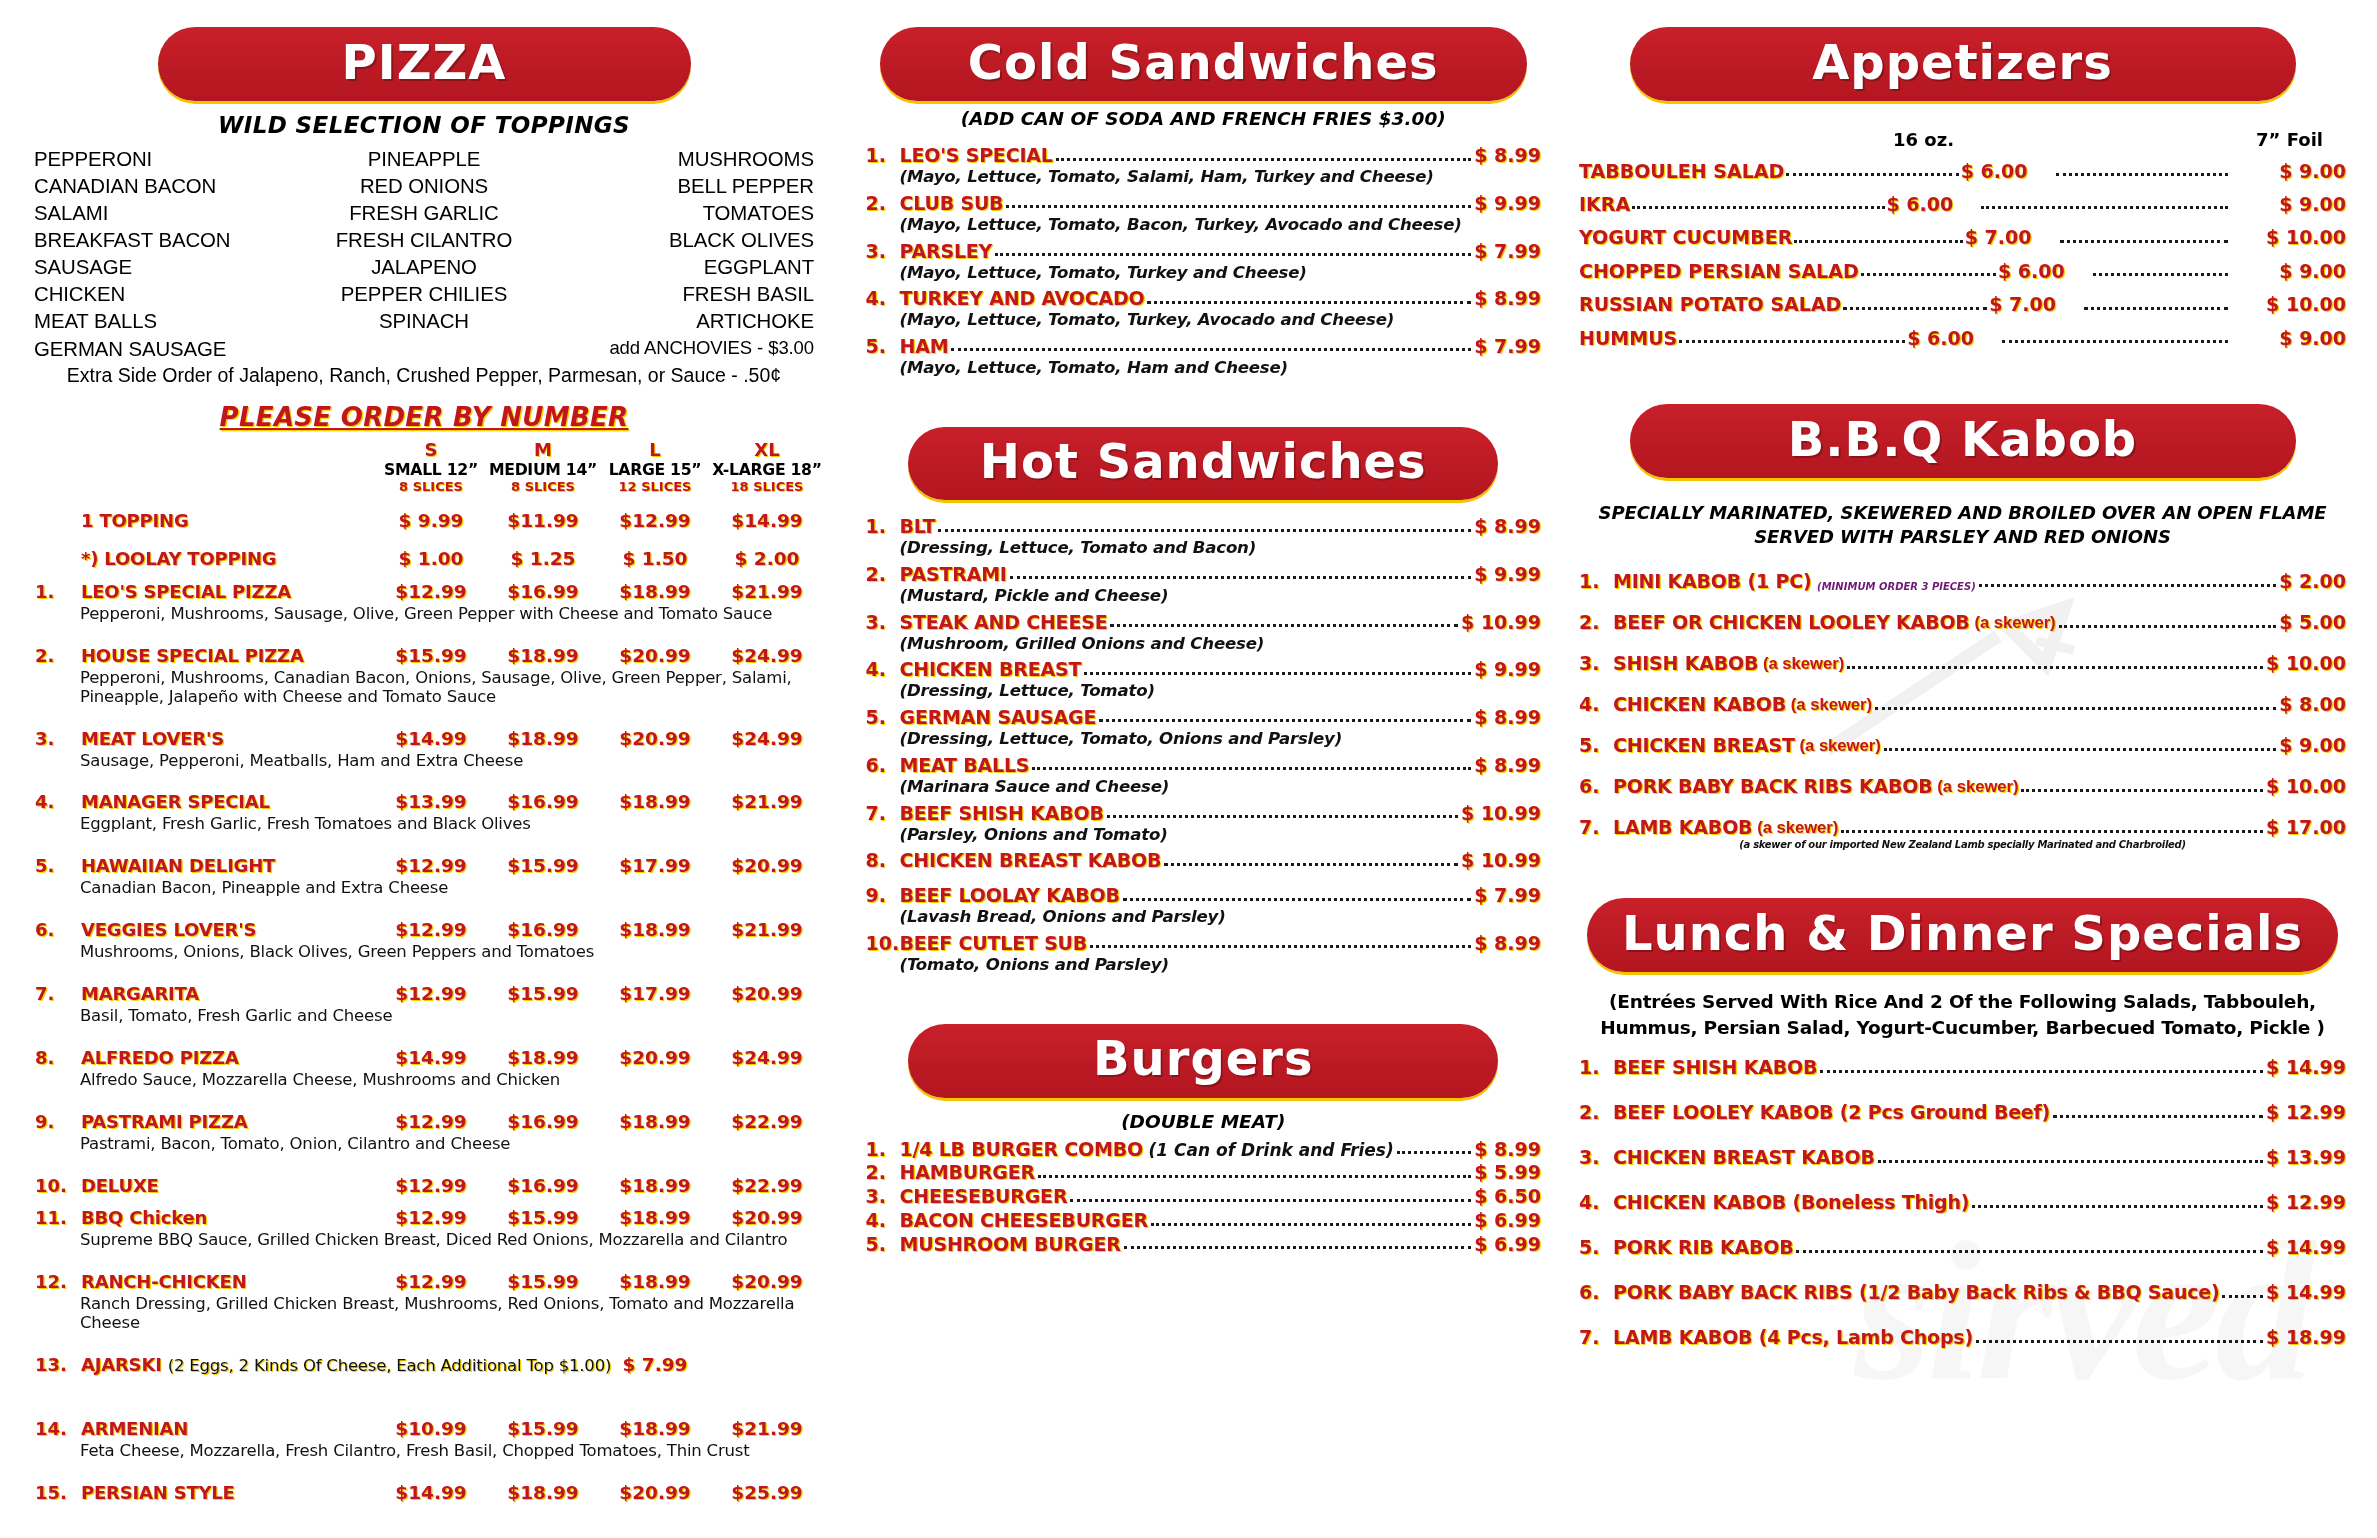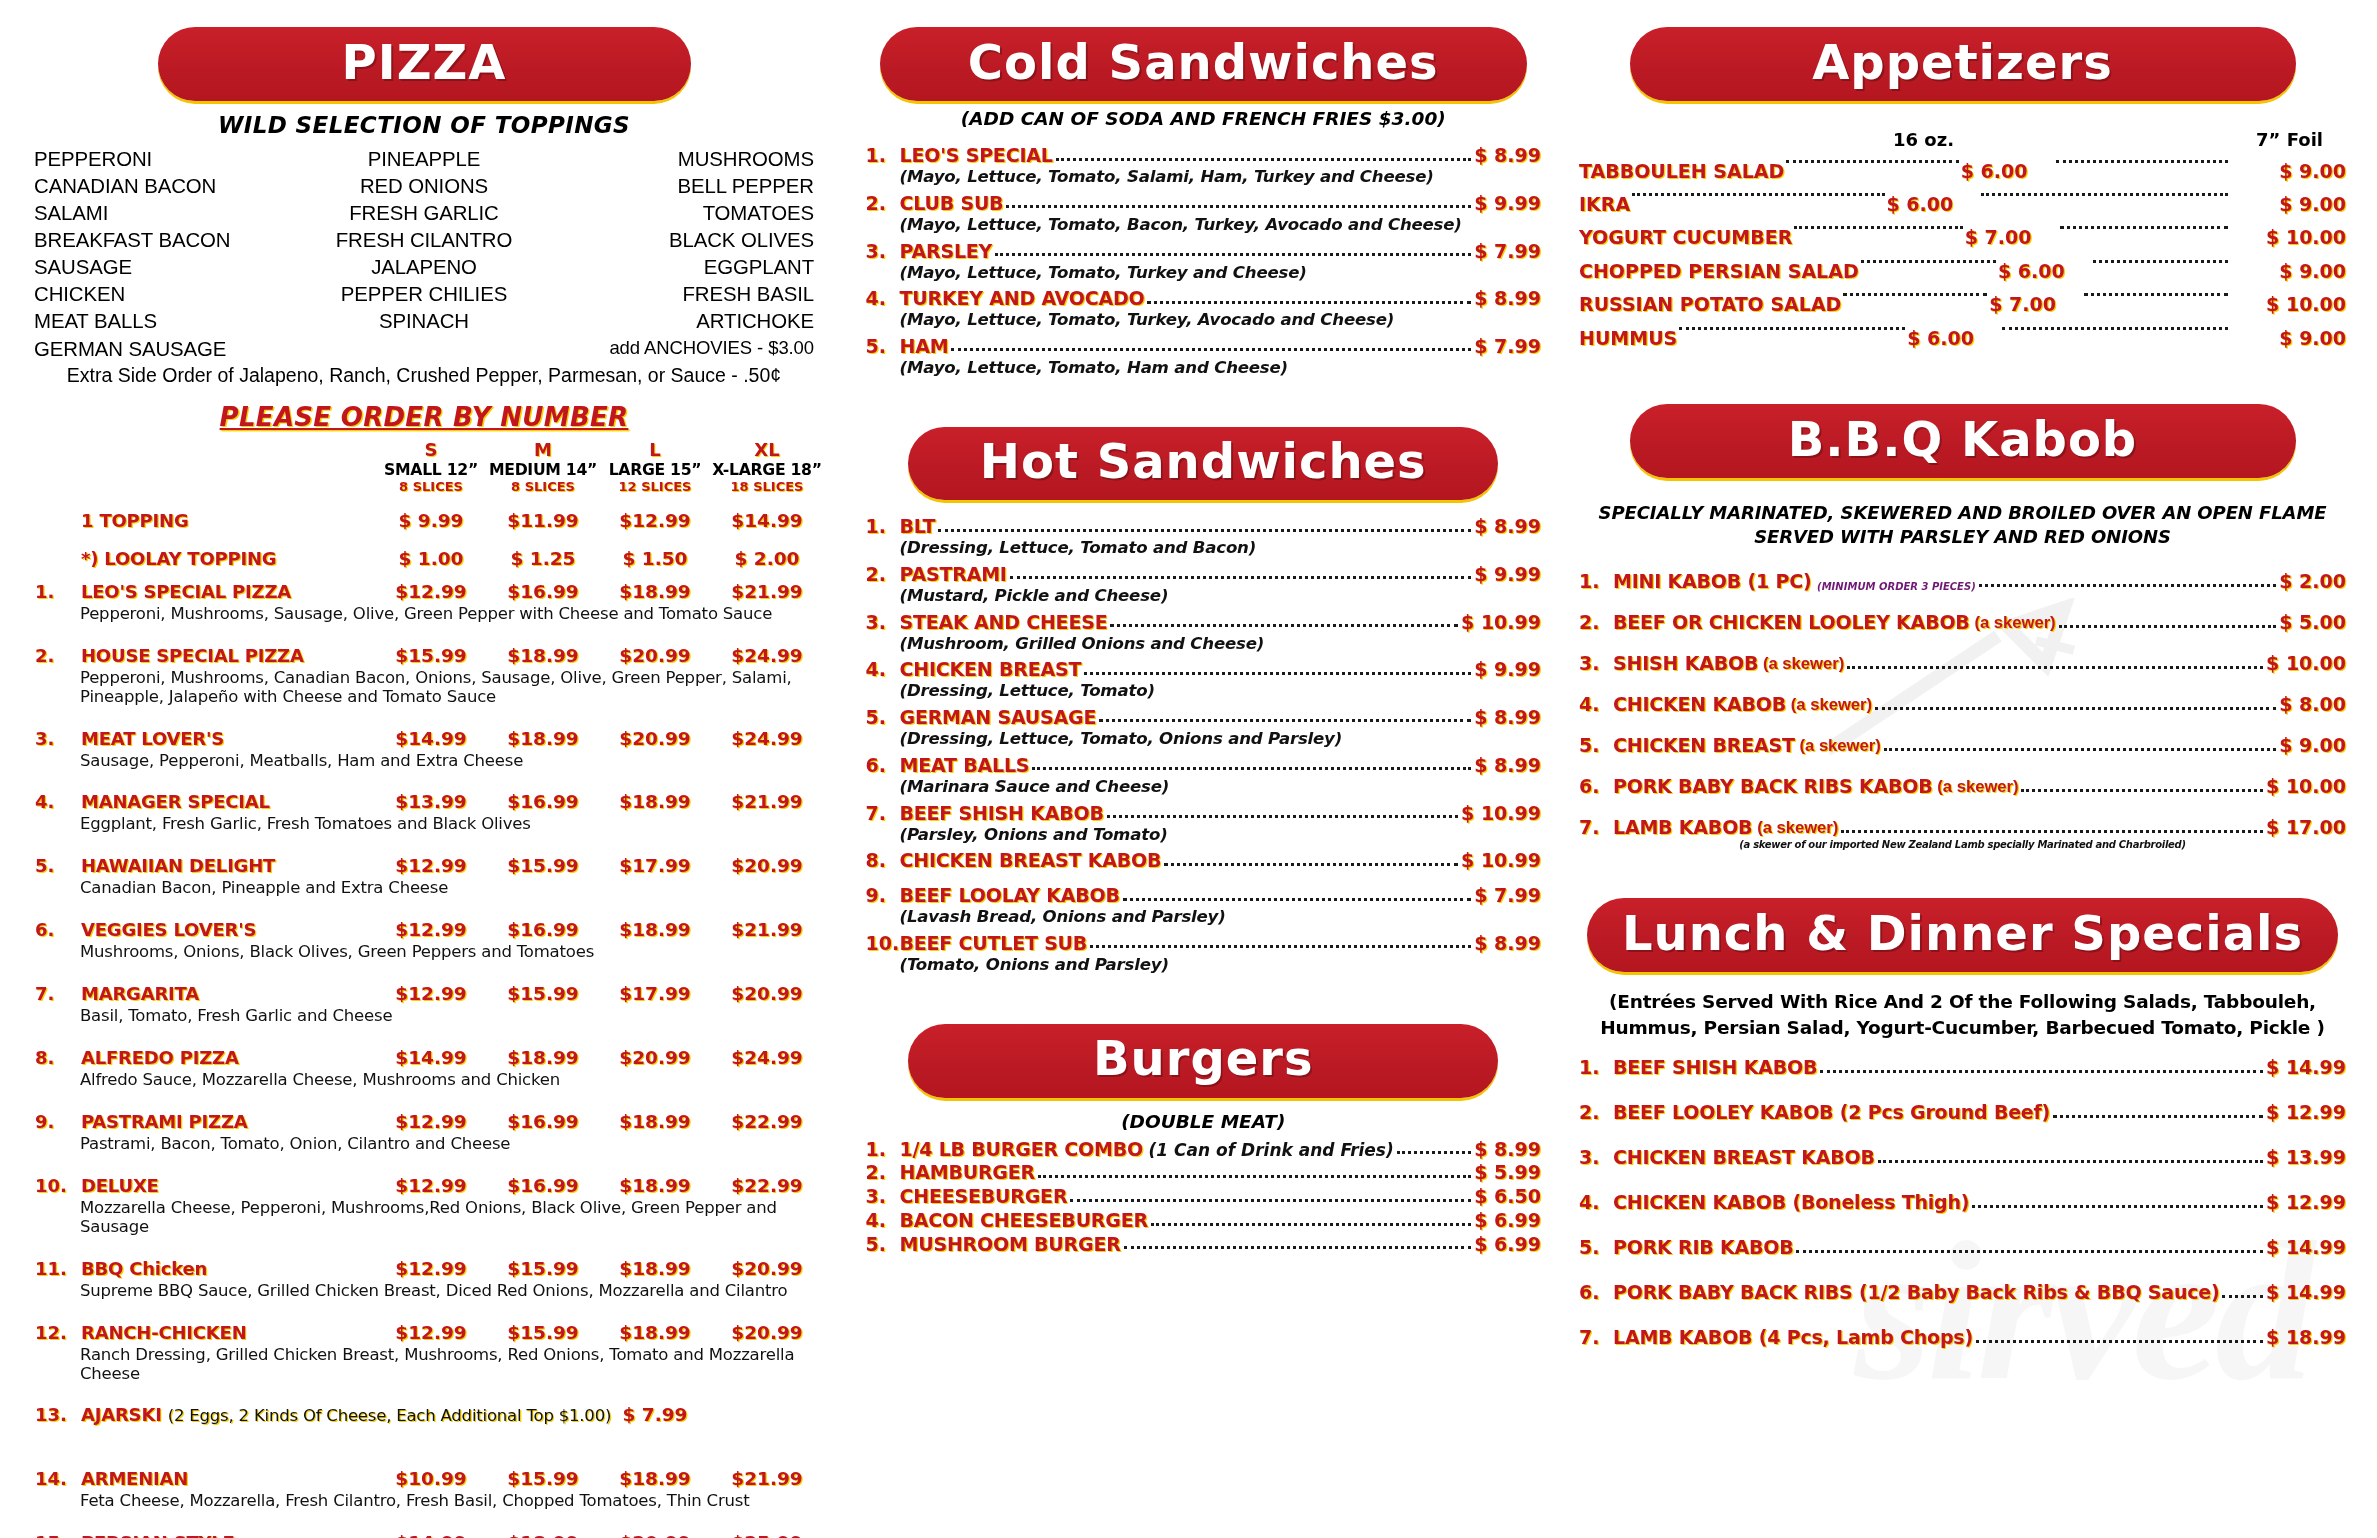--- a/index.html
+++ b/index.html
@@ -171,21 +171,21 @@
     margin-top: 1px; letter-spacing:-0.3px; font-family:"DejaVu Sans",sans-serif;text-align:center;
   }
 
   .gap-lg { height: 44px; }
 
   
   .app-head { display:flex; margin: 28.5px 0 9.5px 0; font-family:"DejaVu Sans",sans-serif;
               font-weight:bold; font-size:18px; }
   .app-head .h1 { margin-left: 314px; }
   .app-head .h2 { margin-left: auto; margin-right: 23px; }
-  .app-row { display:flex; margin-bottom: 11.4px; }
+  .app-row { display:flex; align-items:flex-end; margin-bottom: 11.4px; }
   .app-name {
     color:#c2161f; font-weight:bold; font-size:19px; font-family:"DejaVu Sans",sans-serif;
     text-shadow:1.2px 1.2px 0 #f7d000; white-space:nowrap;
   }
   .app-dots1 { flex: 1 1 auto; border-bottom: 3.3px dotted #1a1a1a; margin: 0 1.9px 5.7px 1.9px; height:1px; }
   .app-p1 {
     color:#c2161f; font-weight:bold; font-size:19px; font-family:"DejaVu Sans",sans-serif;
     text-shadow:1.2px 1.2px 0 #f7d000; white-space:nowrap; width: 91px; text-align:left; flex:none;
   }
   .app-dots2 { flex: 1 1 auto; border-bottom: 3.3px dotted #1a1a1a; margin: 0 3.8px 5.7px 3.8px; height:1px; max-width: 247px; }
@@ -435,24 +435,20 @@
           </tr>
 
         <tr class="row-top">
           <td class="p-num">10.</td>
           <td class="p-name">DELUXE</td>
           <td class="p-price">$12.99</td>
           <td class="p-price">$16.99</td>
           <td class="p-price">$18.99</td>
           <td class="p-price">$22.99</td>
         </tr>
-        <tr>
-            <td></td>
-            <td class="p-desc" colspan="5">Mozzarella Cheese, Pepperoni, Mushrooms,Red Onions, Black Olive, Green Pepper and Sausage</td>
-          </tr>
 
         <tr class="row-top">
           <td class="p-num">11.</td>
           <td class="p-name">BBQ Chicken</td>
           <td class="p-price">$12.99</td>
           <td class="p-price">$15.99</td>
           <td class="p-price">$18.99</td>
           <td class="p-price">$20.99</td>
         </tr>
         <tr>

